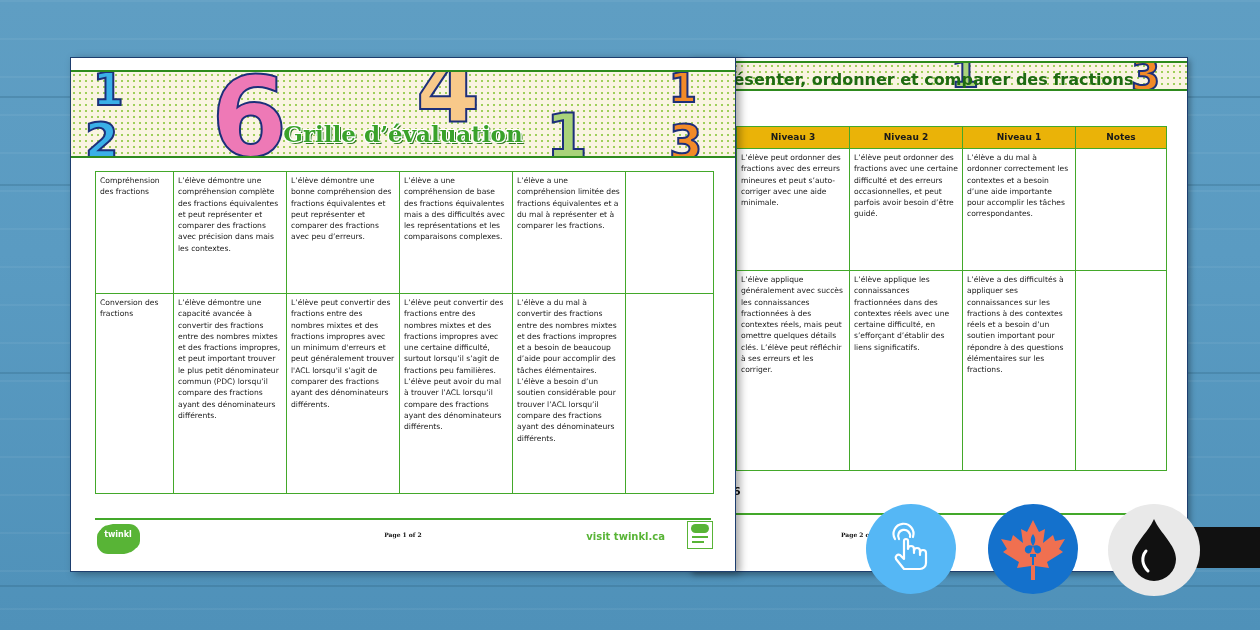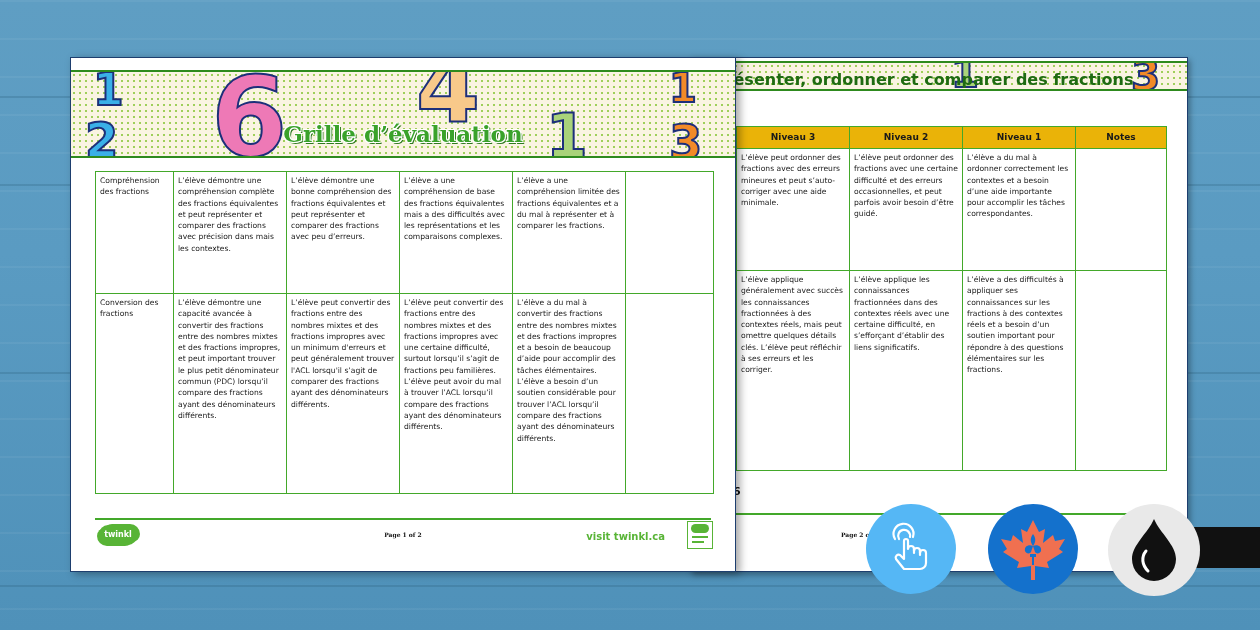--- a/index.html
+++ b/index.html
@@ -86,21 +86,21 @@
   #table2 { left: 45px; top: 68px; width: 430px; }
   #table2 col.cl { width: 113px; }
   #table2 col.cn { width: 91px; }
   #table2 tr.r1 td { height: 122px; }
   #table2 tr.r2 td { height: 200px; }
 
   .footer-line { position: absolute; left: 24px; right: 24px; height: 2px; background: #43a82a; }
   #page1 .footer-line { top: 460px; }
   #page2 .footer-line { top: 455px; left: 0; right: 24px; }
   .twinkl-logo {
-    position: absolute; left: 28px; top: 467px; width: 38px; height: 20px;
+    position: absolute; left: 28px; top: 467px; width: 38px; height: 28px;
     background: #58b436; border-radius: 10px 12px 10px 12px;
     color: #fff; font-size: 8px; font-weight: bold; text-align: center; line-height: 20px;
     box-shadow: -3px 2px 0 -1px #58b436, 4px -2px 0 -1px #58b436;
   }
   .page-num { position: absolute; top: 473px; font-size: 6px; font-weight: bold; color: #111; font-family: "DejaVu Serif", serif; }
   #page1 .page-num { left: 0; right: 0; text-align: center; }
   #page2 .page-num { left: 150px; }
   .visit { position: absolute; right: 70px; top: 473px; font-size: 10px; font-weight: bold; color: #58b436; }
   .quality-badge {
     position: absolute; right: 22px; top: 463px; width: 26px; height: 28px;

